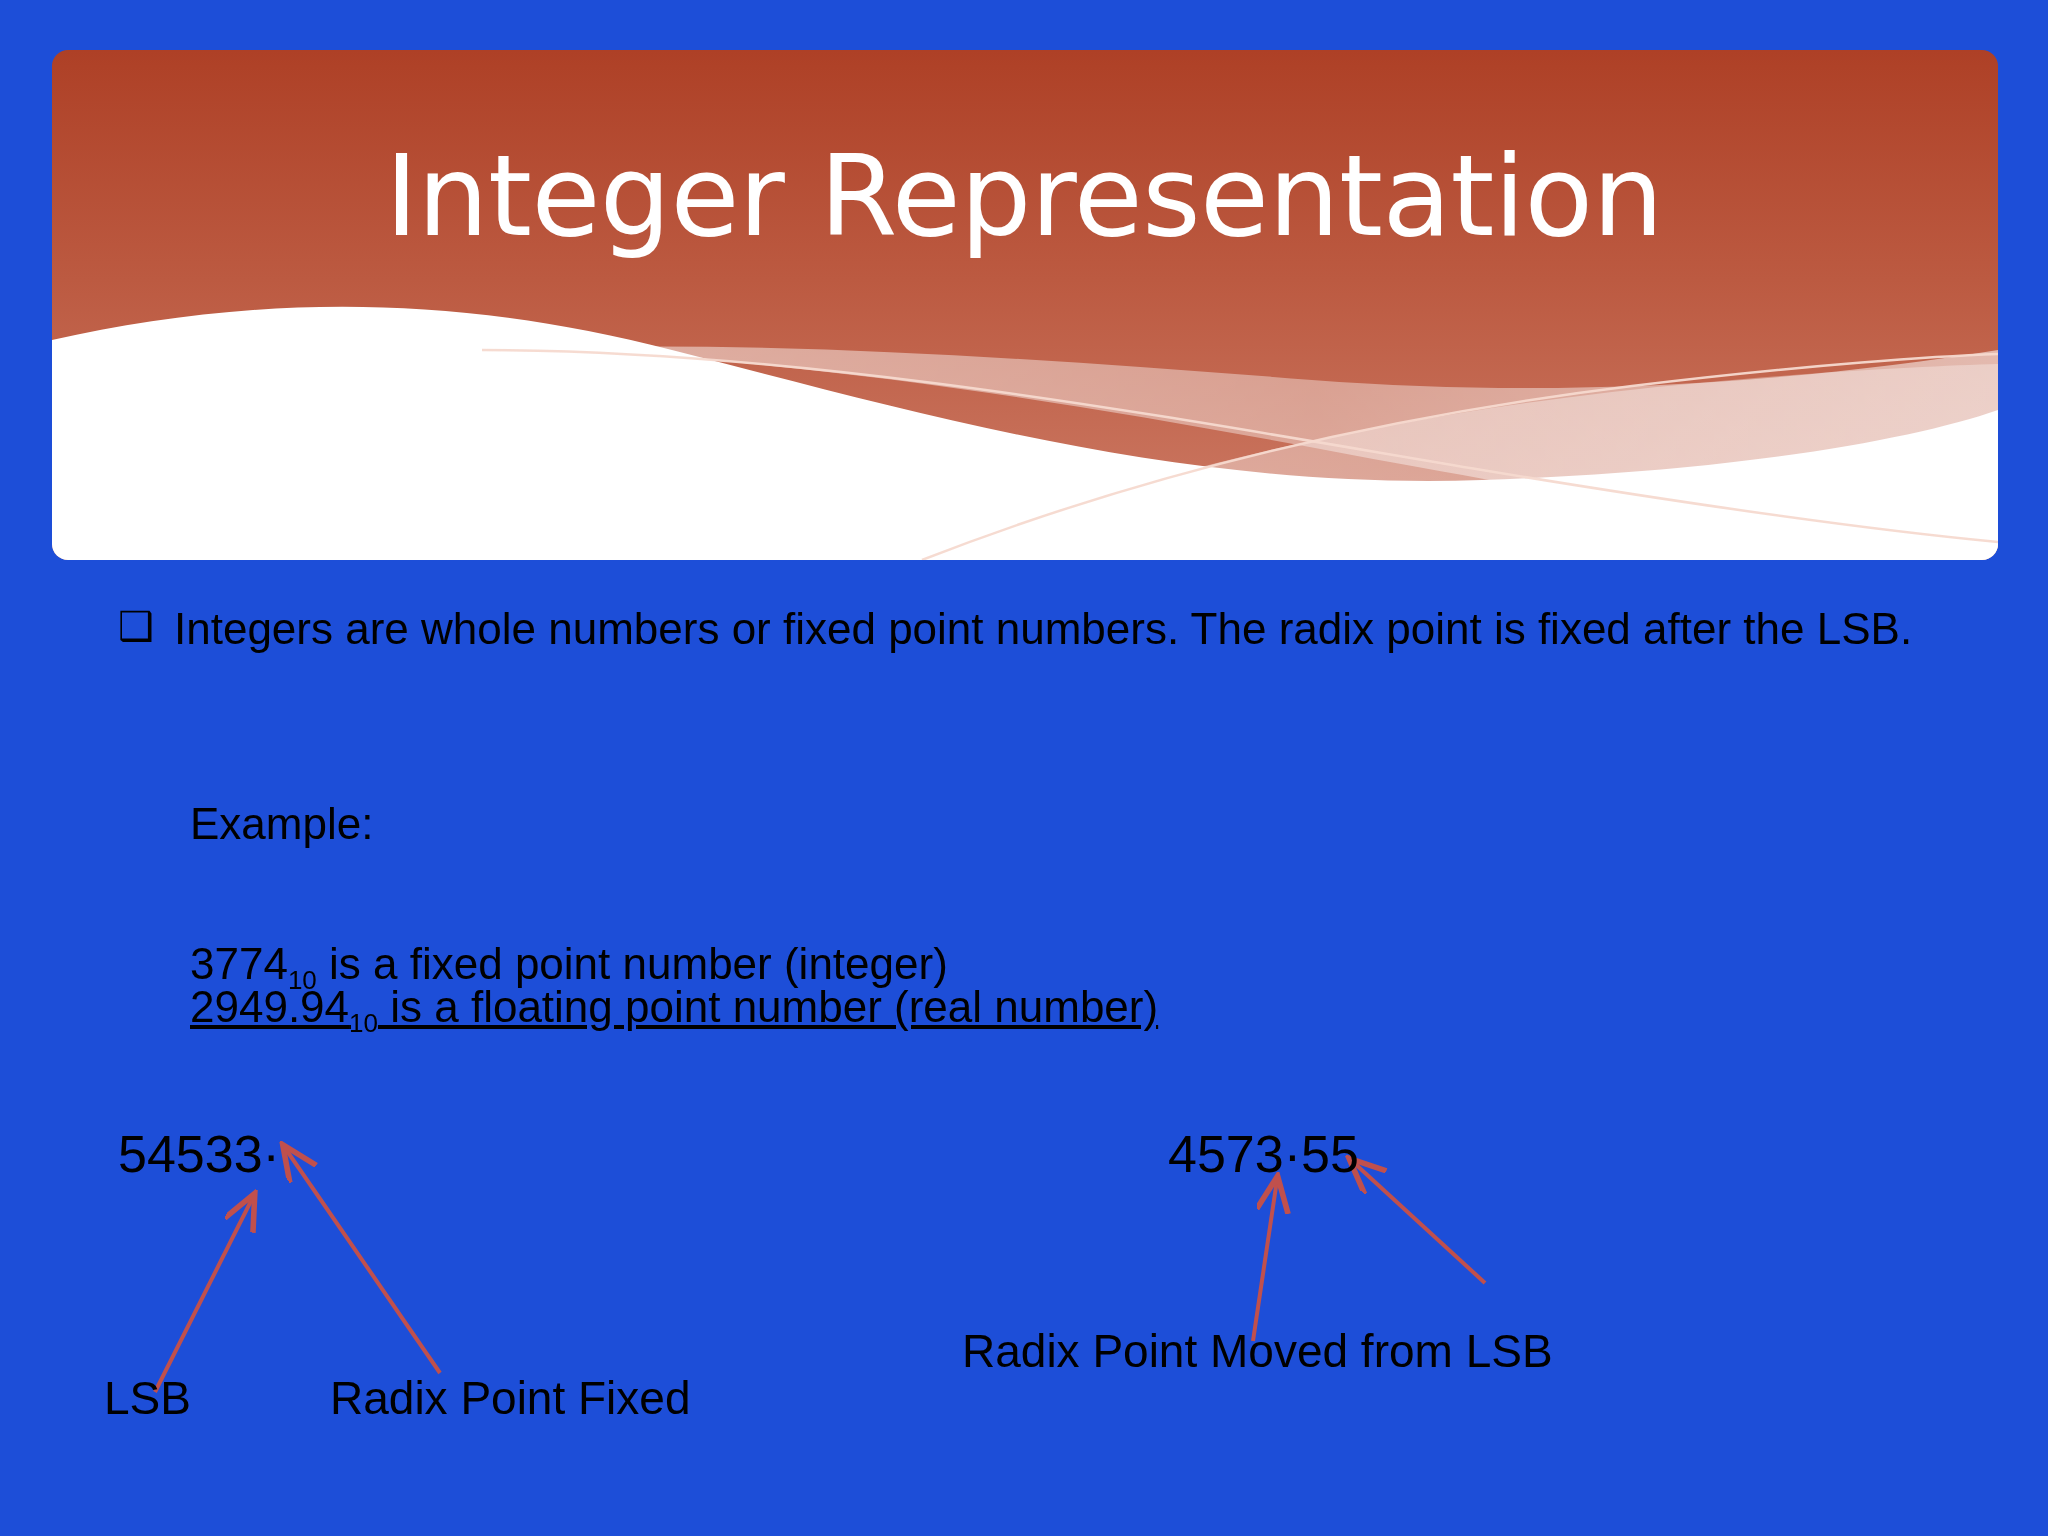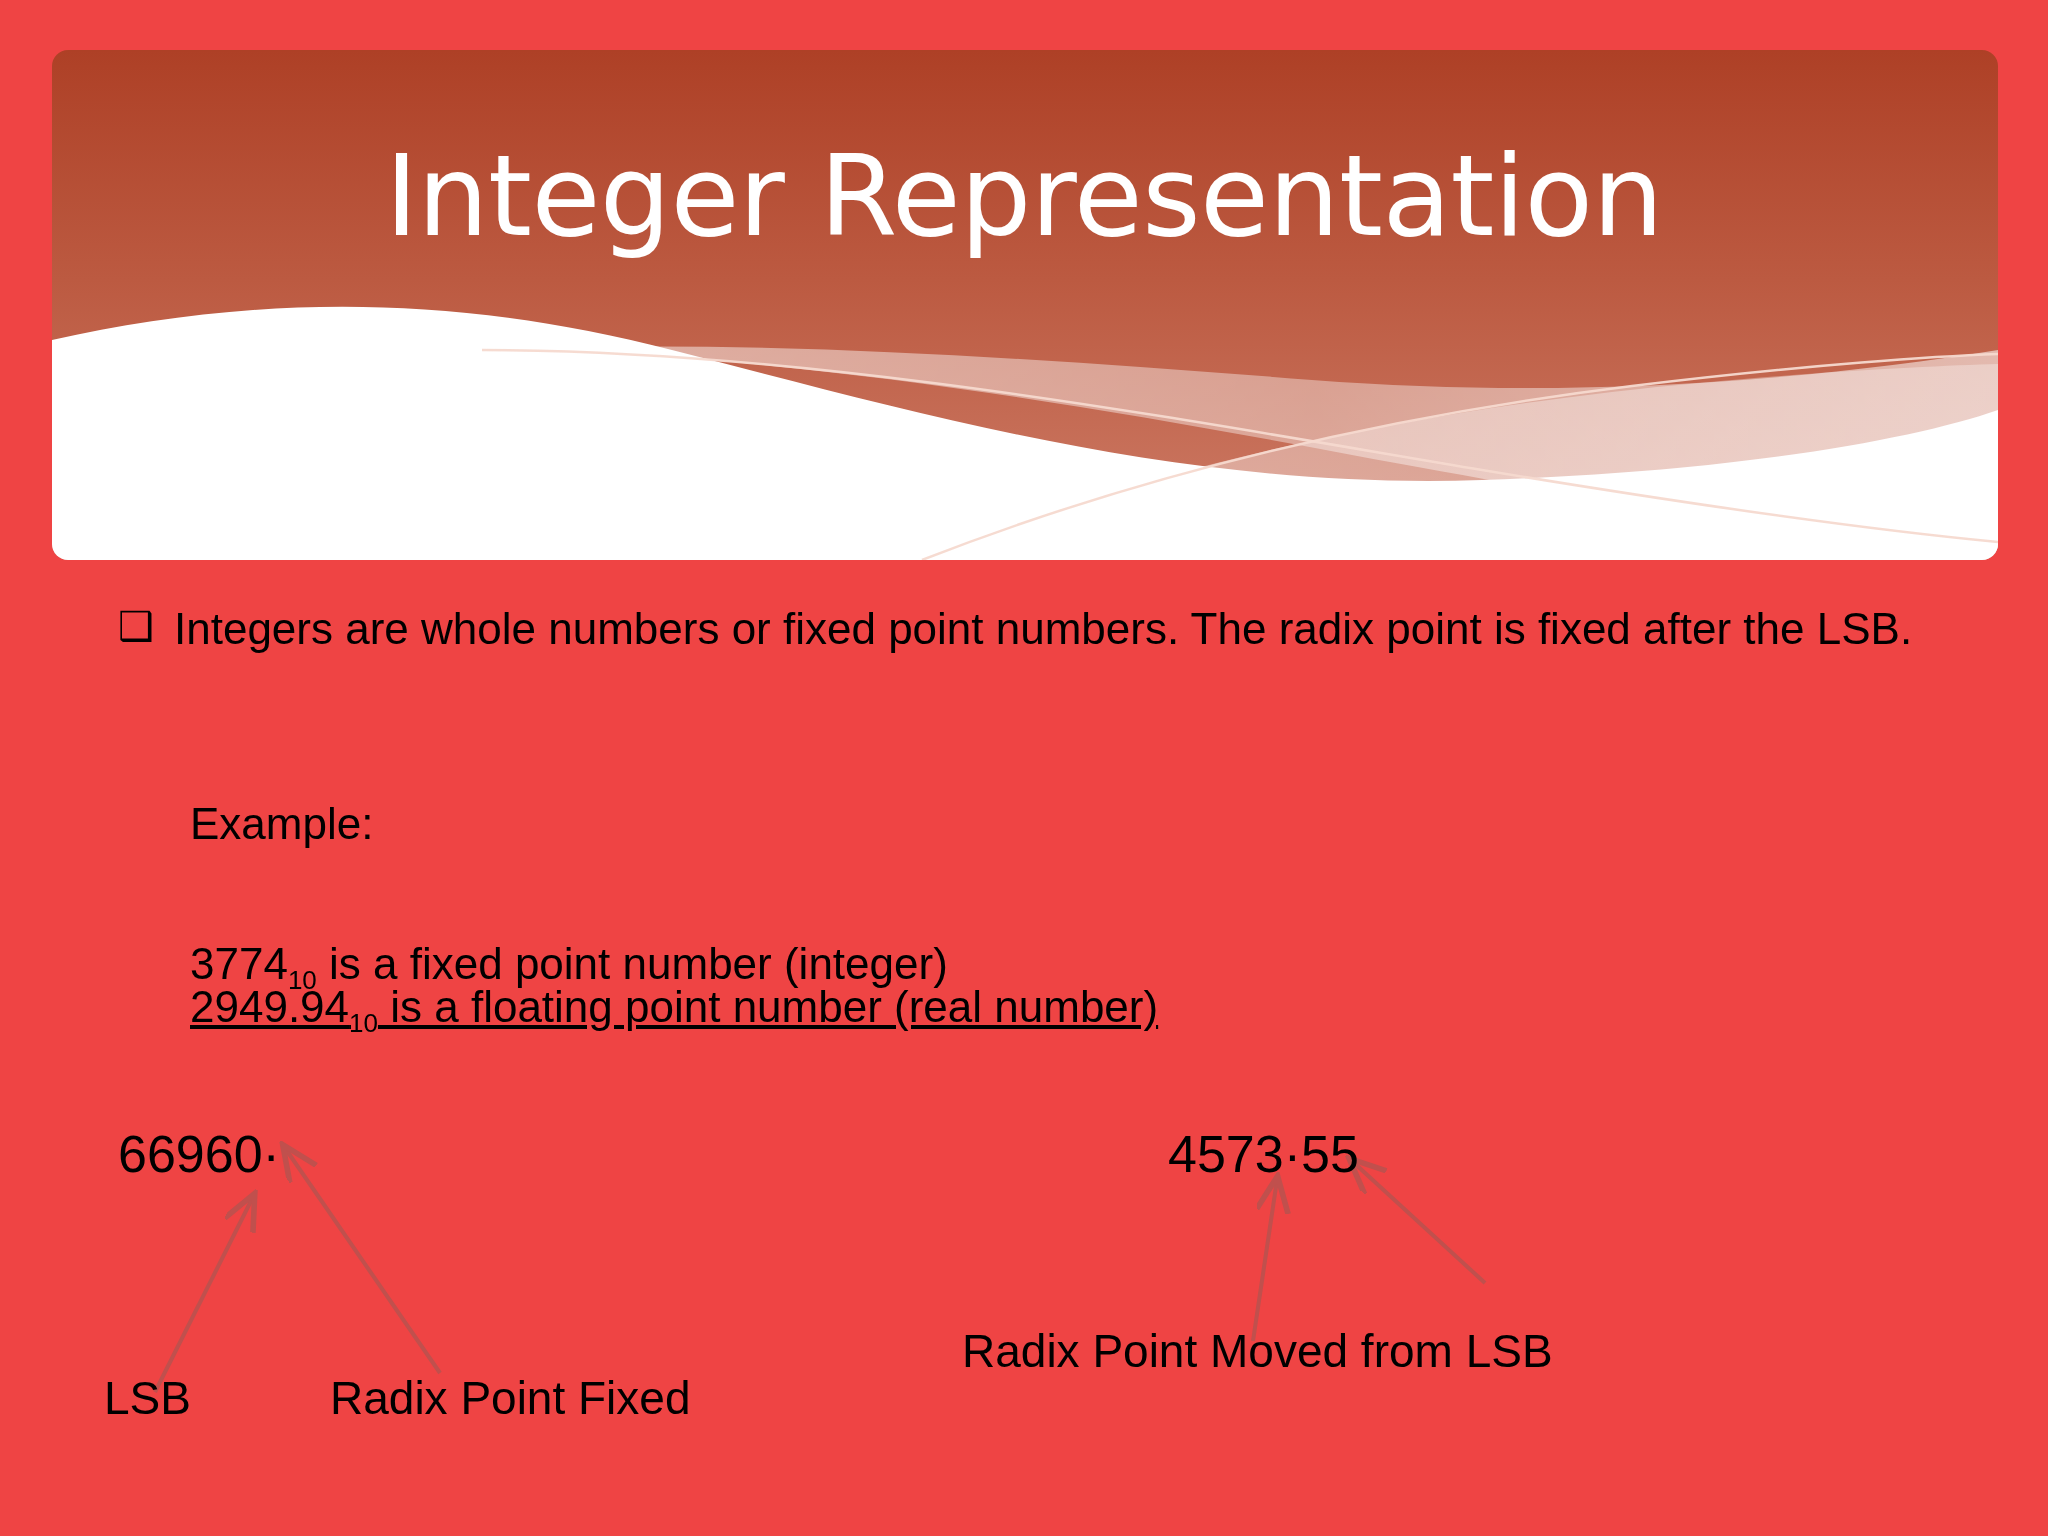--- a/index.html
+++ b/index.html
@@ -8,21 +8,21 @@
     background: #ffffff;
   }
   body {
     font-family: "Liberation Sans", sans-serif;
   }
 
   #slide {
     position: relative;
     width: 2048px;
     height: 1536px;
-    background: #ef4444;
+    background: #1d4ed8;
     overflow: hidden;
   }
 
   
   #header-banner {
     position: absolute;
     left: 52px;
     top: 50px;
     width: 1946px;
     height: 510px;
@@ -203,21 +203,21 @@
       <line x1="155" y1="1392" x2="253" y2="1197" stroke="#C0504D" stroke-width="4" marker-end="url(#arrowHead)"></line>
 
       <line x1="440" y1="1373" x2="285" y2="1148" stroke="#C0504D" stroke-width="4" marker-end="url(#arrowHead)"></line>
 
       <line x1="1253" y1="1341" x2="1277" y2="1180" stroke="#C0504D" stroke-width="4" marker-end="url(#arrowHead)"></line>
 
       <line x1="1485" y1="1283" x2="1352" y2="1161" stroke="#C0504D" stroke-width="4" marker-end="url(#arrowHead)"></line>
     </svg>
   </div>
 
-  <div class="dlabel" id="num-fixed">66960·</div>
+  <div class="dlabel" id="num-fixed">54533·</div>
 
   <div class="dlabel" id="num-float">4573·55</div>
 
   <div class="dlabel" id="label-lsb">LSB</div>
 
   <div class="dlabel" id="label-rpf">Radix Point Fixed</div>
 
   <div class="dlabel" id="label-rpm">Radix Point Moved from LSB</div>
 
 </div>

